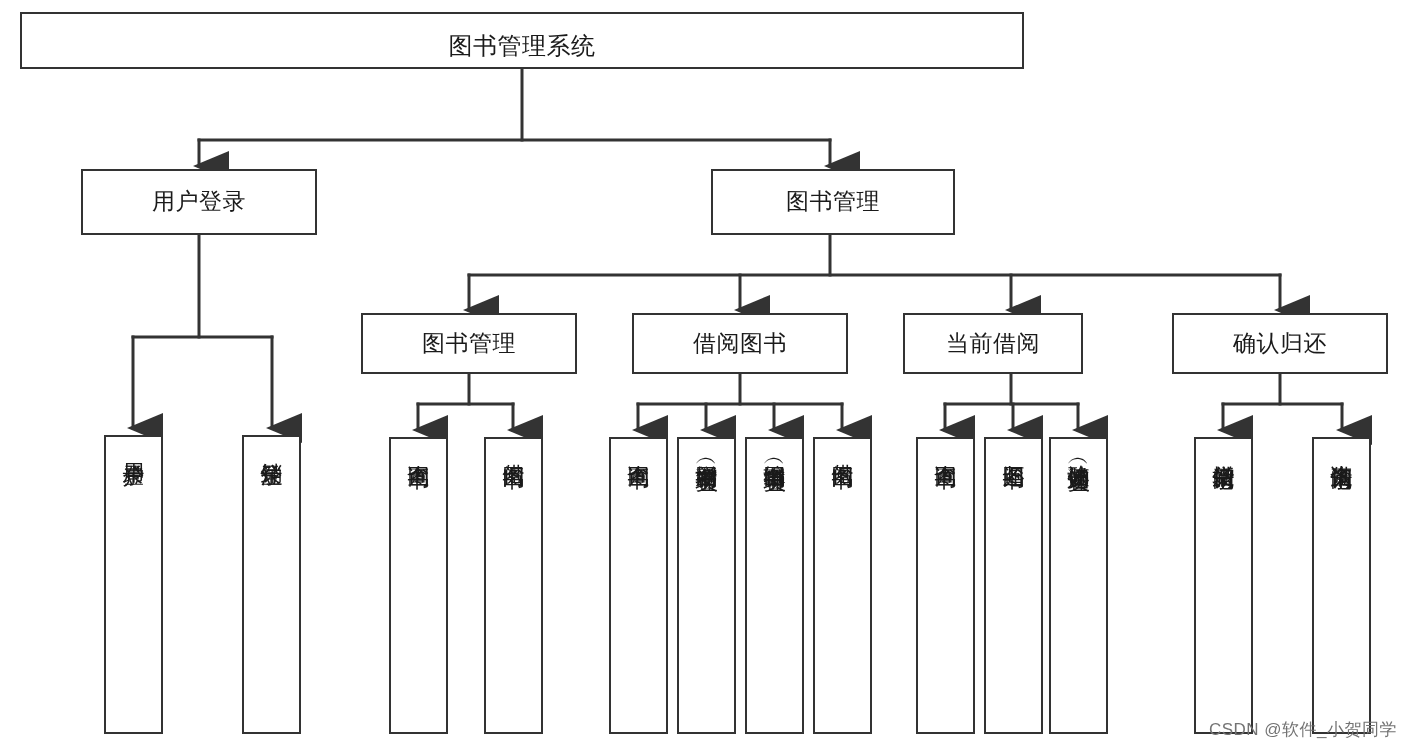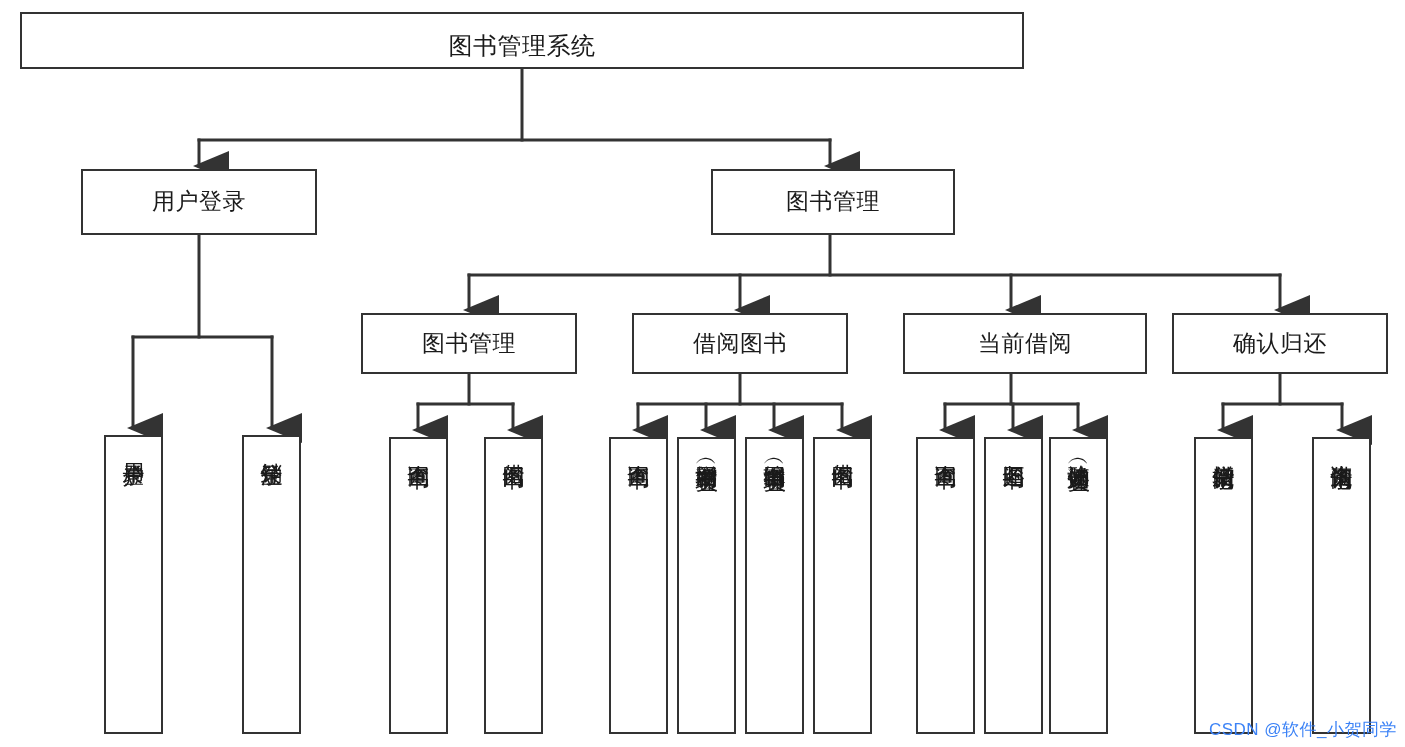--- a/index.html
+++ b/index.html
@@ -64,21 +64,21 @@
     line-height: 1.08;
     letter-spacing: 1px;
     white-space: nowrap;
     max-height: 100%;
   }
   #watermark {
     position: absolute;
     right: 8px;
     bottom: 6px;
     font-size: 17px;
-    color: #3b82f6;
+    color: #737373;
     letter-spacing: 0.5px;
     white-space: nowrap;
     user-select: none;
   }
 </style>
 </head>
 <body>
 
 <div id="diagram-root">
 
@@ -142,21 +142,21 @@
   <div class="node h" style="left:711px; top:169px; width:244px; height:66px;">
     <span class="node-label">图书管理</span>
   </div>
 
   <div class="node h" style="left:361px; top:313px; width:216px; height:61px;">
     <span class="node-label">图书管理</span>
   </div>
   <div class="node h" style="left:632px; top:313px; width:216px; height:61px;">
     <span class="node-label">借阅图书</span>
   </div>
-  <div class="node h" style="left:903px; top:313px; width:244px; height:61px;">
+  <div class="node h" style="left:903px; top:313px; width:180px; height:61px;">
     <span class="node-label">当前借阅</span>
   </div>
   <div class="node h" style="left:1172px; top:313px; width:216px; height:61px;">
     <span class="node-label">确认归还</span>
   </div>
 
   <div class="node v" style="left:104px; top:435px; width:59px; height:299px;">
     <span class="node-label">用户登录</span>
   </div>
   <div class="node v" style="left:242px; top:435px; width:59px; height:299px;">

